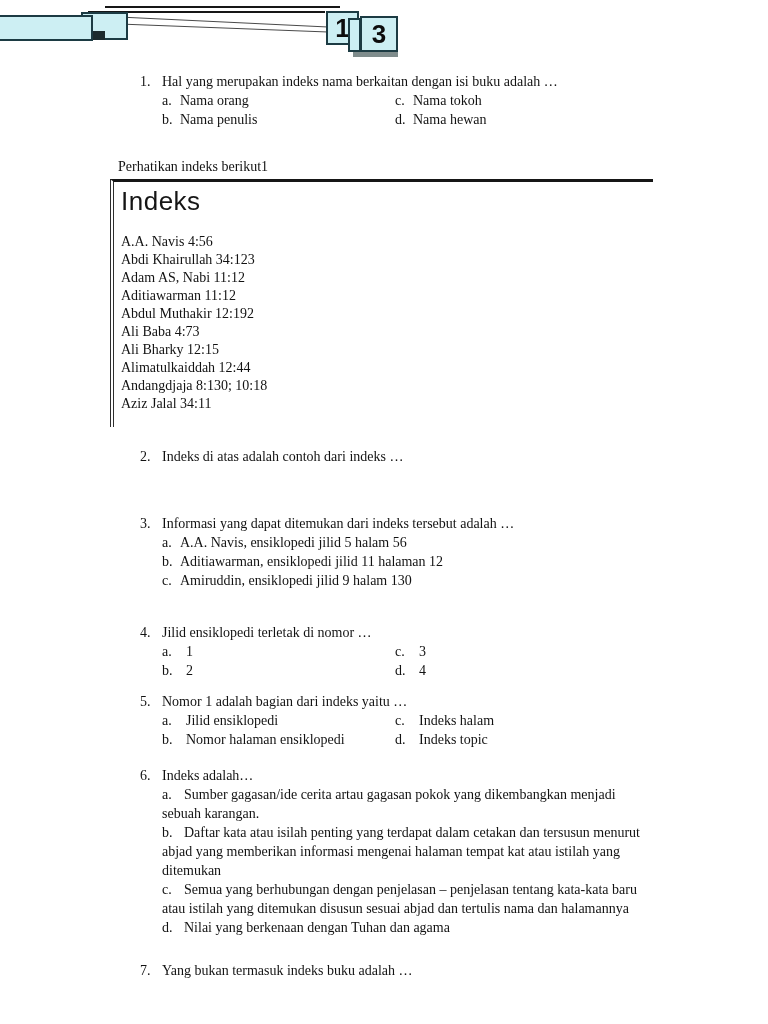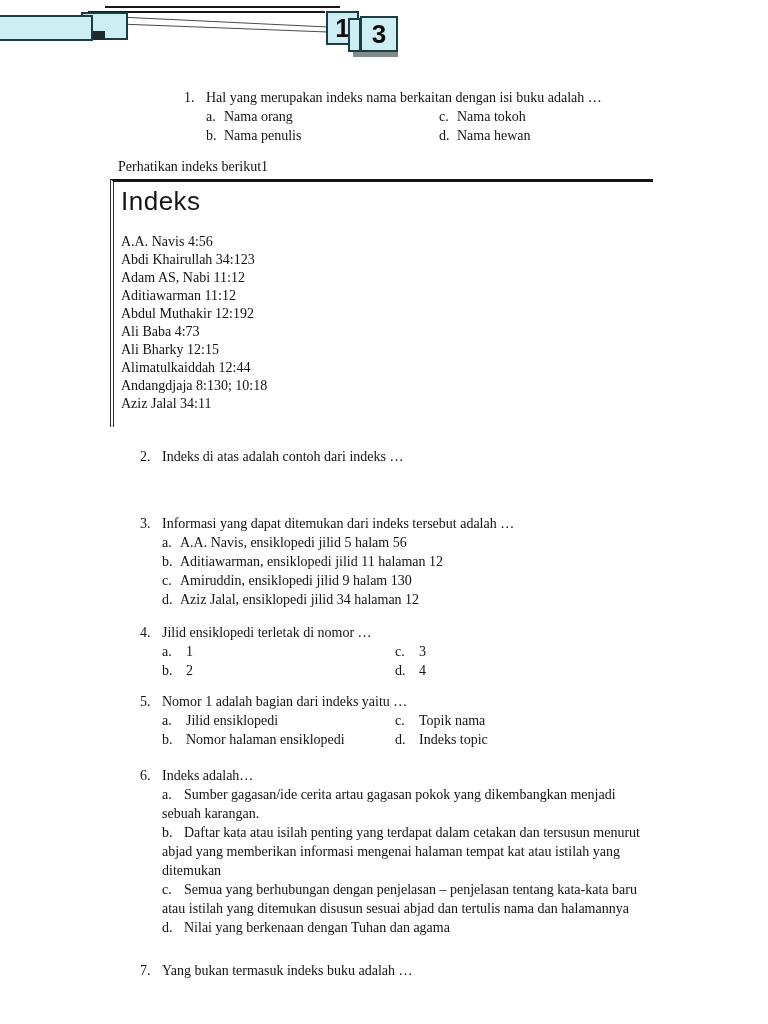--- a/index.html
+++ b/index.html
@@ -70,21 +70,21 @@
     <span>1</span>
   </div>
   <div class="shadow-bar" style="left:353px; top:51px; width:45px; height:6px;"></div>
   <div class="cyan-box" style="left:348px; top:18px; width:13px; height:34px;"></div>
   <div class="cyan-box num-box" style="left:360px; top:16px; width:38px; height:36px;">
     <span>3</span>
   </div>
 
   <div class="content">
 
-    <div class="q" style="top:88px;margin-left:44px;">
+    <div class="q" style="top:72px;">
       <div><span class="q-num">1.</span><span>Hal yang merupakan indeks nama berkaitan dengan isi buku adalah …</span></div>
       <div class="opts-2col" style="margin-left:22px;">
         <div class="opt"><span class="opt-label">a.</span><span>Nama orang</span></div>
         <div class="opt"><span class="opt-label">b.</span><span>Nama penulis</span></div>
         <div class="opt"><span class="opt-label">c.</span><span>Nama tokoh</span></div>
         <div class="opt"><span class="opt-label">d.</span><span>Nama hewan</span></div>
       </div>
     </div>
 
     <div class="note">Perhatikan indeks berikut1</div>
@@ -108,40 +108,39 @@
     <div class="q" style="top:447px;">
       <div><span class="q-num">2.</span><span>Indeks di atas adalah contoh dari indeks …</span></div>
     </div>
 
     <div class="q" style="top:514px;">
       <div><span class="q-num">3.</span><span>Informasi yang dapat ditemukan dari indeks tersebut adalah …</span></div>
       <div class="opts-stack" style="margin-left:22px;">
         <div class="opt"><span class="opt-label" style="min-width:18px;">a.</span><span>A.A. Navis, ensiklopedi jilid 5 halam 56</span></div>
         <div class="opt"><span class="opt-label" style="min-width:18px;">b.</span><span>Aditiawarman, ensiklopedi jilid 11 halaman 12</span></div>
         <div class="opt"><span class="opt-label" style="min-width:18px;">c.</span><span>Amiruddin, ensiklopedi jilid 9 halam 130</span></div>
-        <div class="opt"><span class="opt-label" style="min-width:18px;">d.</span><span>Aziz Jalal, ensiklopedi jilid 34 halaman 12</span></div>
       </div>
     </div>
 
     <div class="q" style="top:623px;">
       <div><span class="q-num">4.</span><span>Jilid ensiklopedi terletak di nomor …</span></div>
       <div class="opts-2col" style="margin-left:22px;">
         <div class="opt"><span class="opt-label" style="min-width:24px;">a.</span><span>1</span></div>
         <div class="opt"><span class="opt-label" style="min-width:24px;">b.</span><span>2</span></div>
         <div class="opt"><span class="opt-label" style="min-width:24px;">c.</span><span>3</span></div>
         <div class="opt"><span class="opt-label" style="min-width:24px;">d.</span><span>4</span></div>
       </div>
     </div>
 
     <div class="q" style="top:692px;">
       <div><span class="q-num">5.</span><span>Nomor 1 adalah bagian dari indeks yaitu …</span></div>
       <div class="opts-2col" style="margin-left:22px;">
         <div class="opt"><span class="opt-label" style="min-width:24px;">a.</span><span>Jilid ensiklopedi</span></div>
         <div class="opt"><span class="opt-label" style="min-width:24px;">b.</span><span>Nomor halaman ensiklopedi</span></div>
-        <div class="opt"><span class="opt-label" style="min-width:24px;">c.</span><span>Topik nama</span></div>
+        <div class="opt"><span class="opt-label" style="min-width:24px;">c.</span><span>Indeks halam</span></div>
         <div class="opt"><span class="opt-label" style="min-width:24px;">d.</span><span>Indeks topic</span></div>
       </div>
     </div>
 
     <div class="q" style="top:766px; width:500px;">
       <div><span class="q-num">6.</span><span>Indeks adalah…</span></div>
       <div class="opts-stack" style="margin-left:22px;">
         <div class="opt"><span class="opt-label">a.</span><span>Sumber gagasan/ide cerita artau gagasan pokok yang dikembangkan menjadi sebuah karangan.</span></div>
         <div class="opt"><span class="opt-label">b.</span><span>Daftar kata atau isilah penting yang terdapat dalam cetakan dan tersusun menurut abjad yang memberikan informasi mengenai halaman tempat kat atau istilah yang ditemukan</span></div>
         <div class="opt"><span class="opt-label">c.</span><span>Semua yang berhubungan dengan penjelasan – penjelasan tentang kata-kata baru atau istilah yang ditemukan disusun sesuai abjad dan tertulis nama dan halamannya</span></div>

